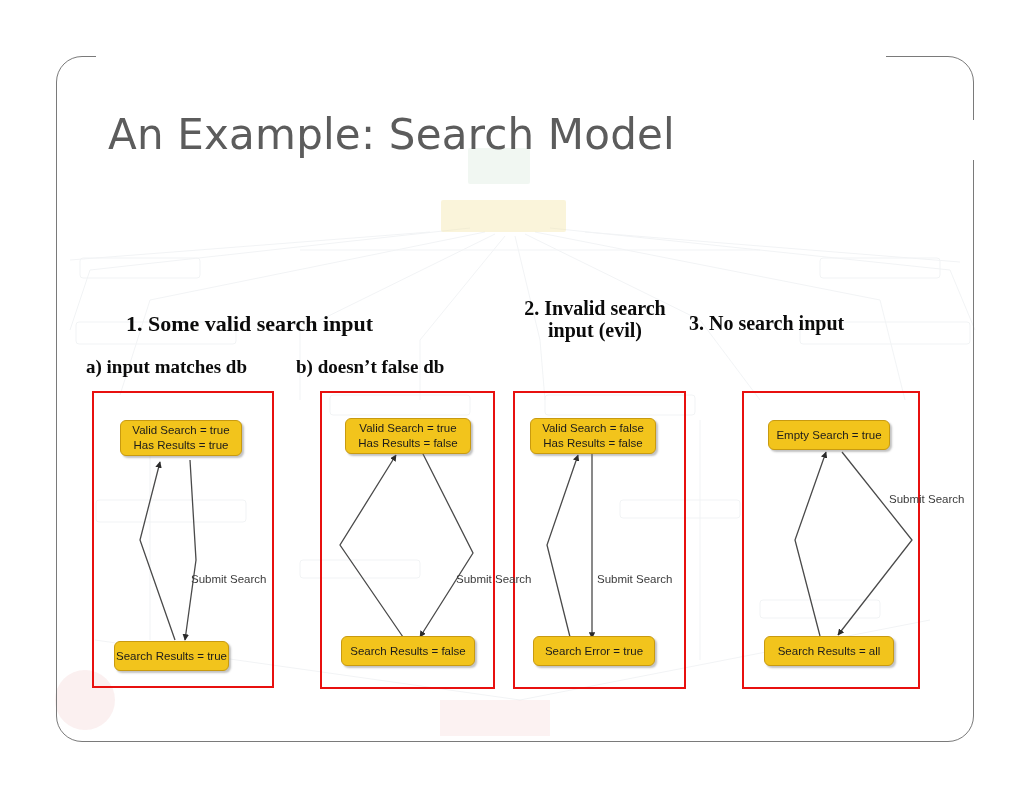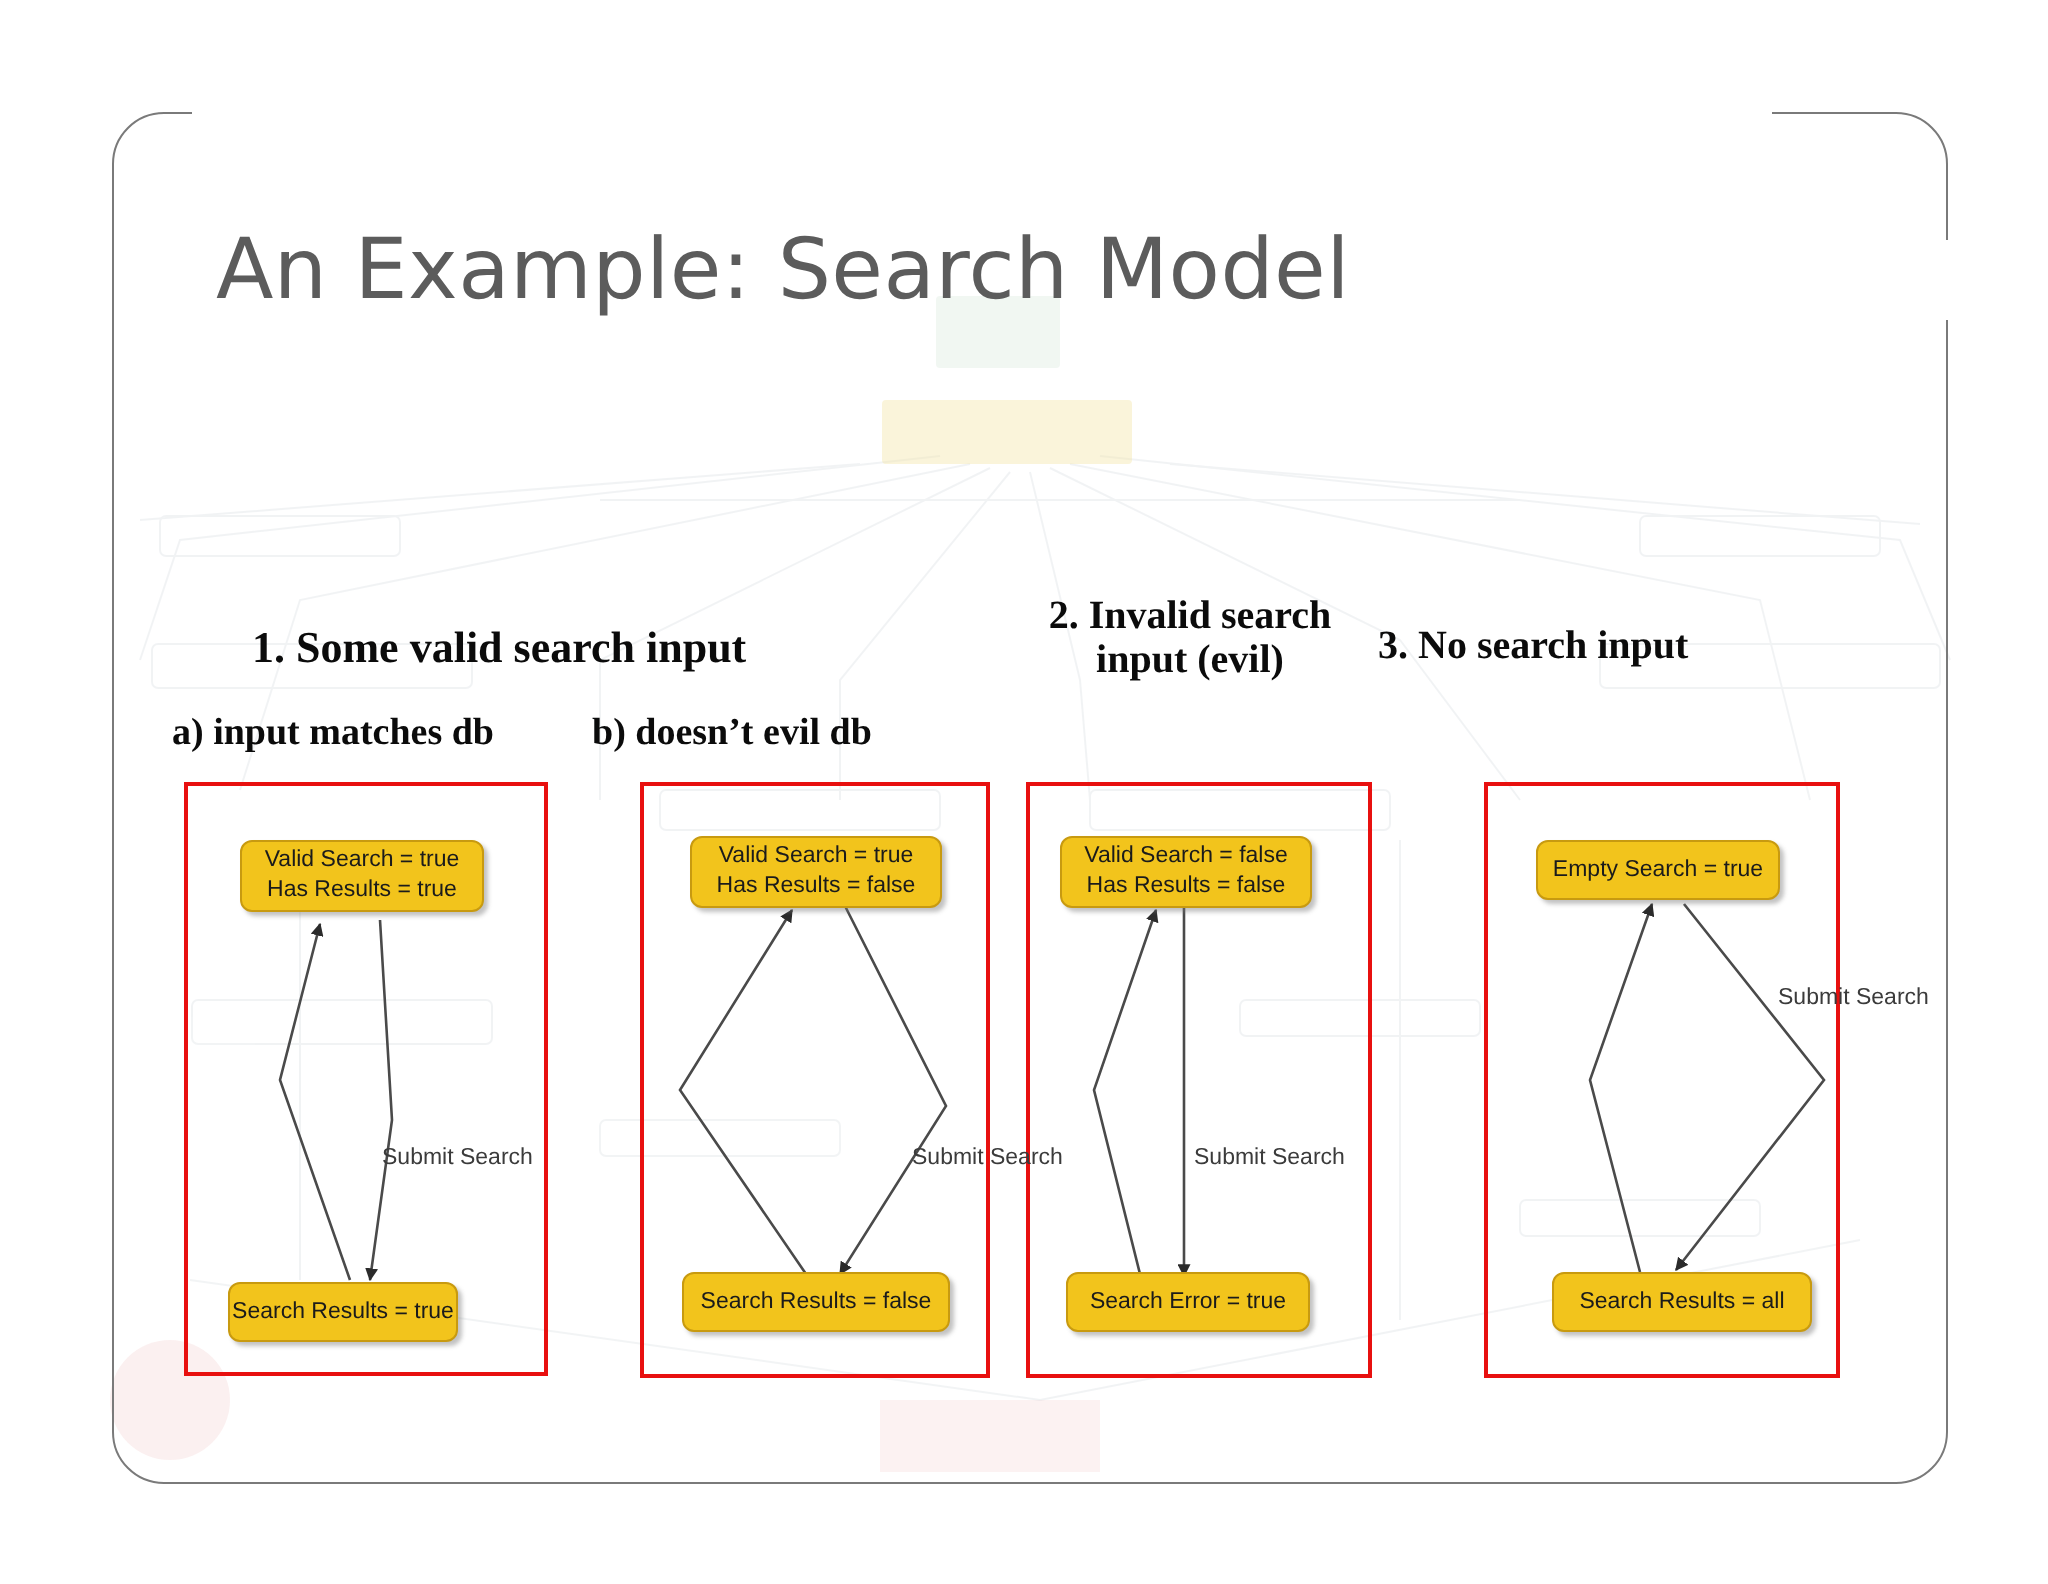--- a/index.html
+++ b/index.html
@@ -166,21 +166,21 @@
 </svg>
 
 <div id="slide-frame"></div>
 <div id="frame-gap-left"></div>
 <div id="frame-gap-right"></div>
 
 <div id="page-title">An Example: Search Model</div>
 
 <div class="caption" id="caption-1">1. Some valid search input</div>
 <div class="caption" id="caption-1a">a) input matches db</div>
-<div class="caption" id="caption-1b">b) doesn’t evil db</div>
+<div class="caption" id="caption-1b">b) doesn’t false db</div>
 <div class="caption" id="caption-2">2. Invalid search
 input (evil)</div>
 <div class="caption" id="caption-3">3. No search input</div>
 
 <div class="panel" id="panel-1"></div>
 <div class="panel" id="panel-2"></div>
 <div class="panel" id="panel-3"></div>
 <div class="panel" id="panel-4"></div>
 
 <svg class="arrow-layer" viewBox="0 0 1024 792" xmlns="http://www.w3.org/2000/svg">
@@ -228,16 +228,16 @@
   <span>Has Results = false</span>
 </div>
 <div class="state-box" style="left:533px; top:636px; width:122px; height:30px;align-items:center;">
   <span>Search Error = true</span>
 </div>
 <div class="edge-label" style="left:597px; top:573px;">Submit Search</div>
 
 <div class="state-box" style="left:768px; top:420px; width:122px; height:30px;">
   <span>Empty Search = true</span>
 </div>
-<div class="state-box" style="left:764px; top:636px; width:130px; height:30px;margin-left:12px;">
+<div class="state-box" style="left:764px; top:636px; width:130px; height:30px;">
   <span>Search Results = all</span>
 </div>
 <div class="edge-label" style="left:889px; top:493px;">Submit Search</div>
 
 </body></html>

